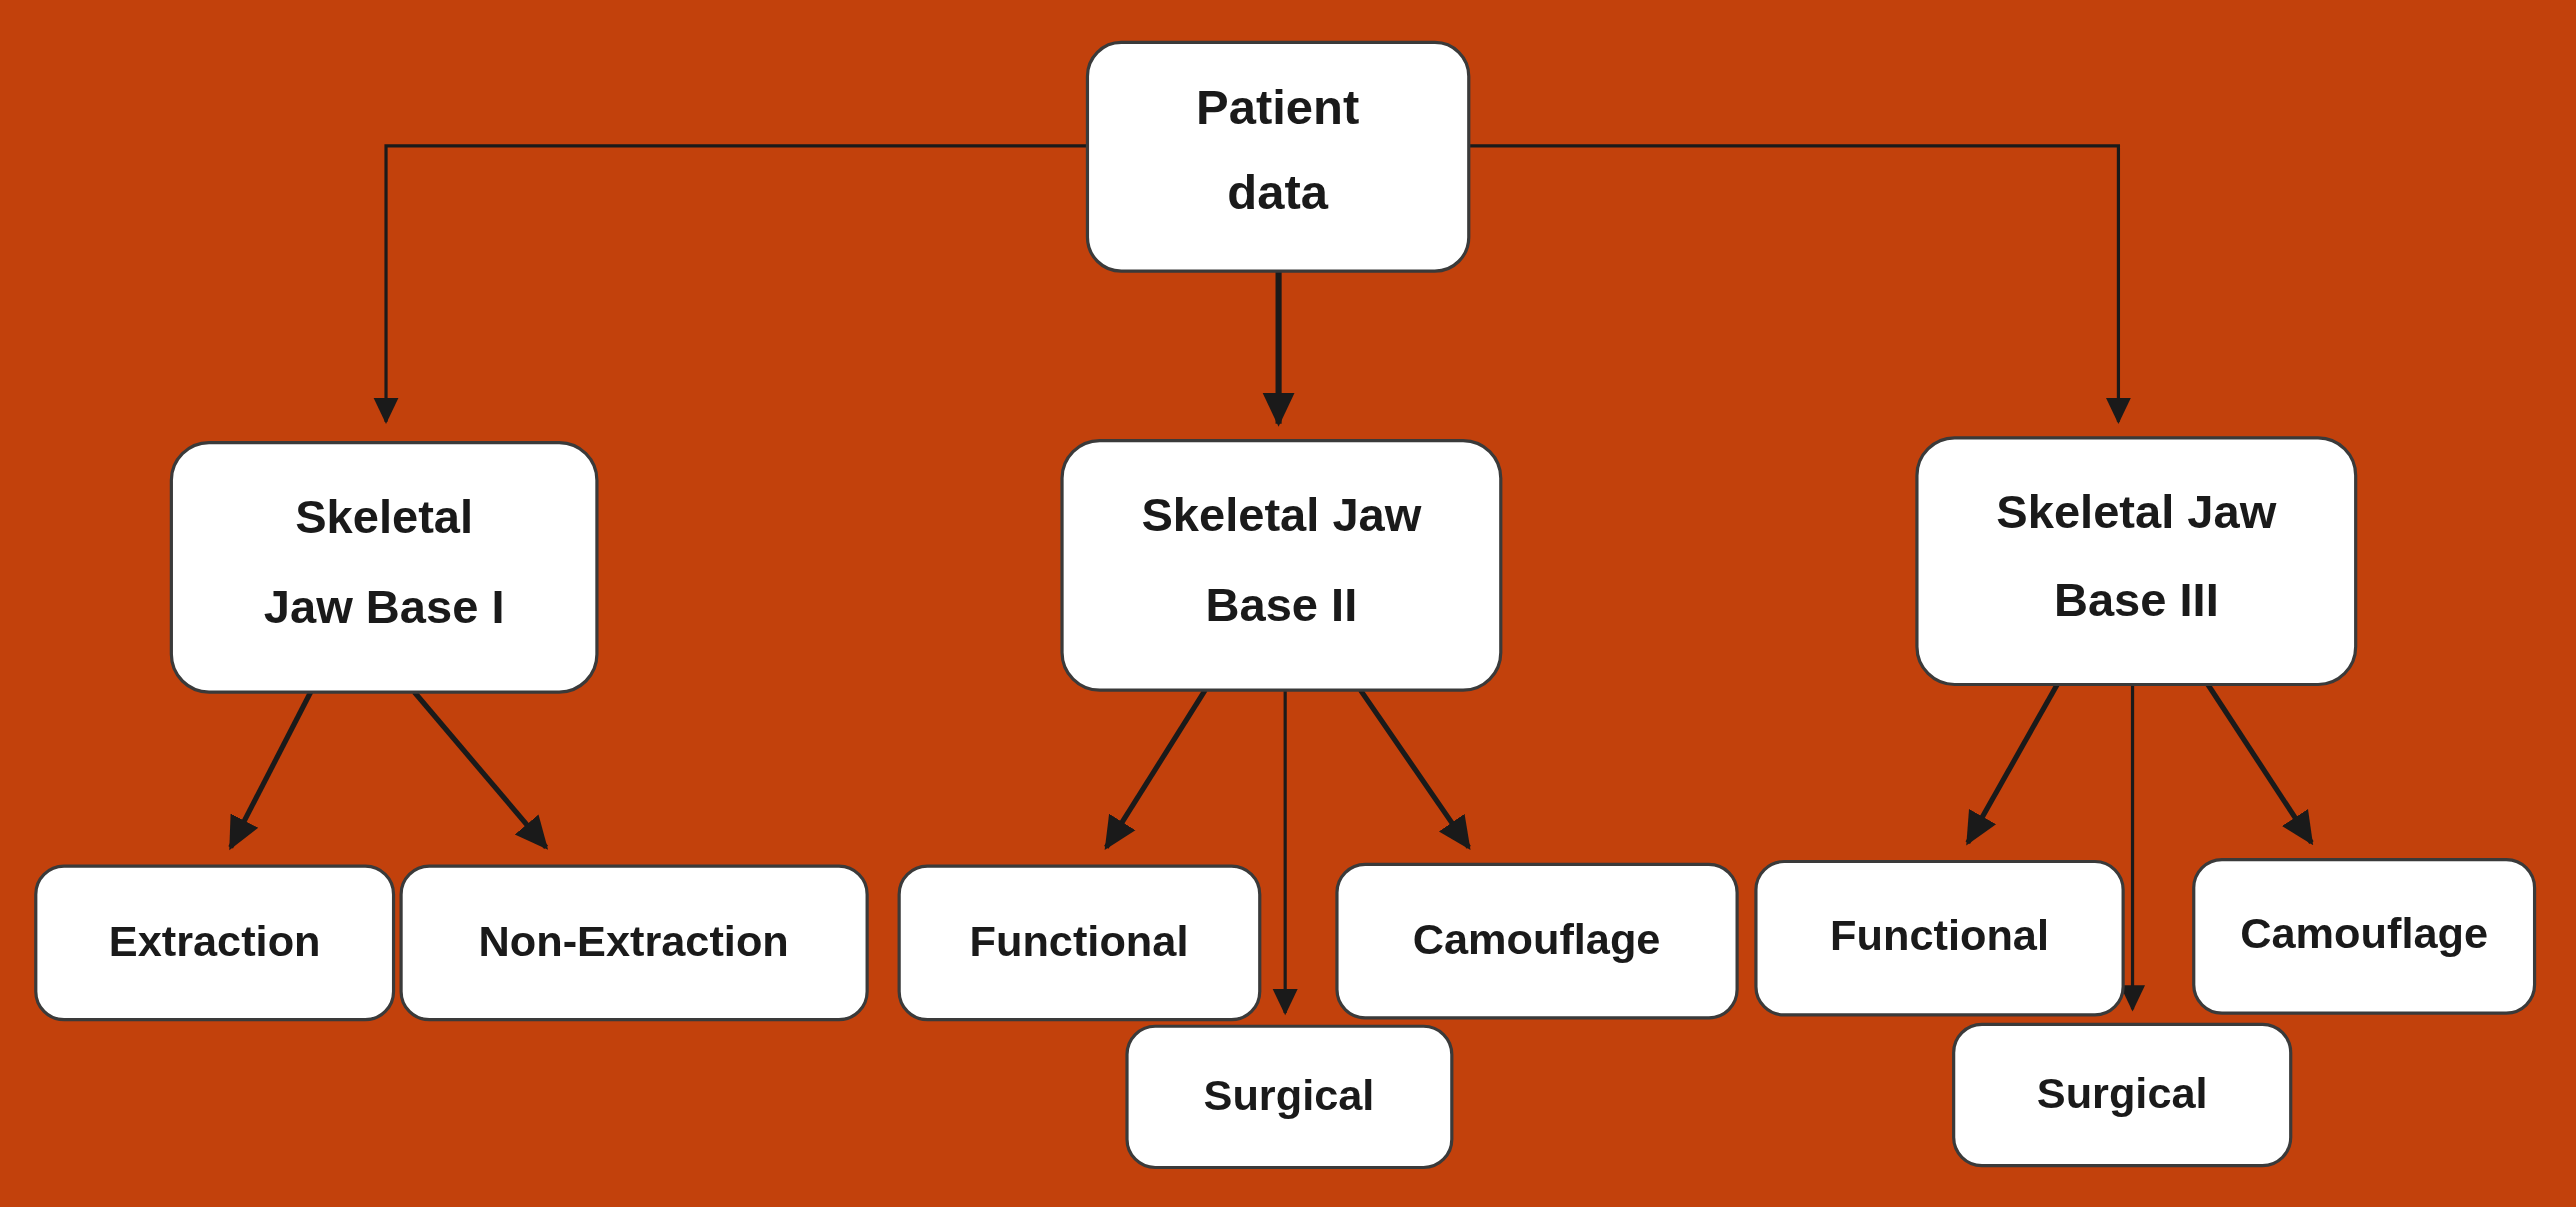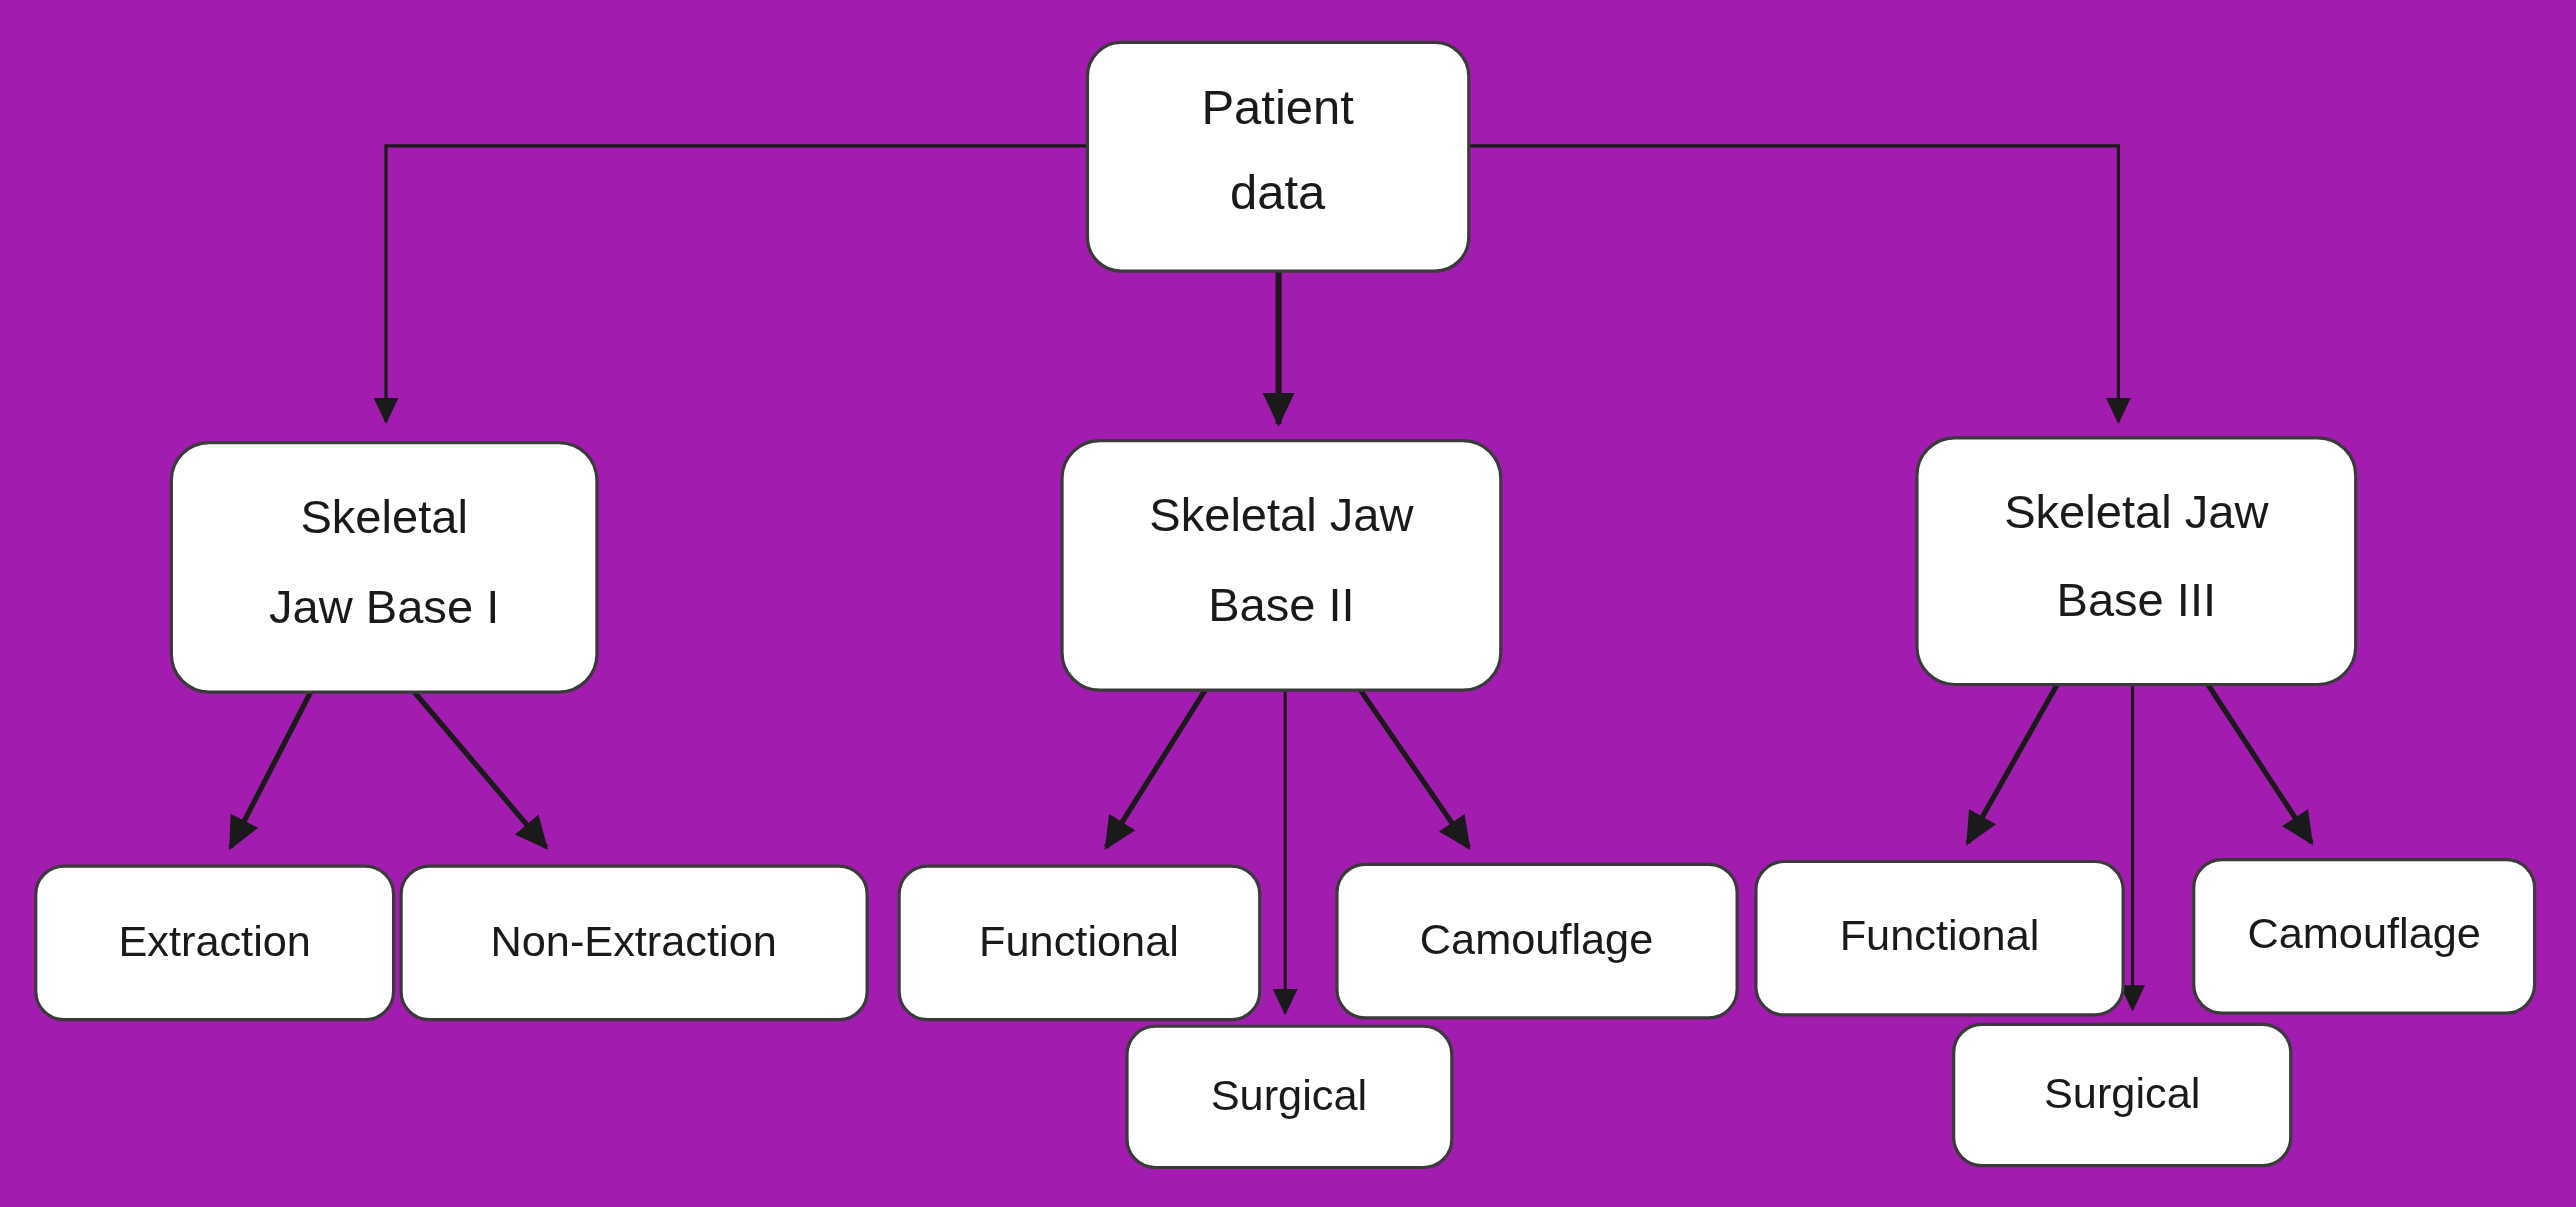--- a/index.html
+++ b/index.html
@@ -10,21 +10,22 @@
   body {
     width: 2576px;
     height: 1208px;
     font-family: "Liberation Sans", sans-serif;
     overflow: hidden;
   }
   #diagram-root {
     position: relative;
     width: 2576px;
     height: 1208px;
-    background: #a21caf;
+    background: #c2410c;
+    font-weight: bold;
   }
   svg.flow-svg {
     position: absolute;
     top: 0;
     left: 0;
     width: 2576px;
     height: 1208px;
   }
   .node-box {
     fill: #ffffff;

